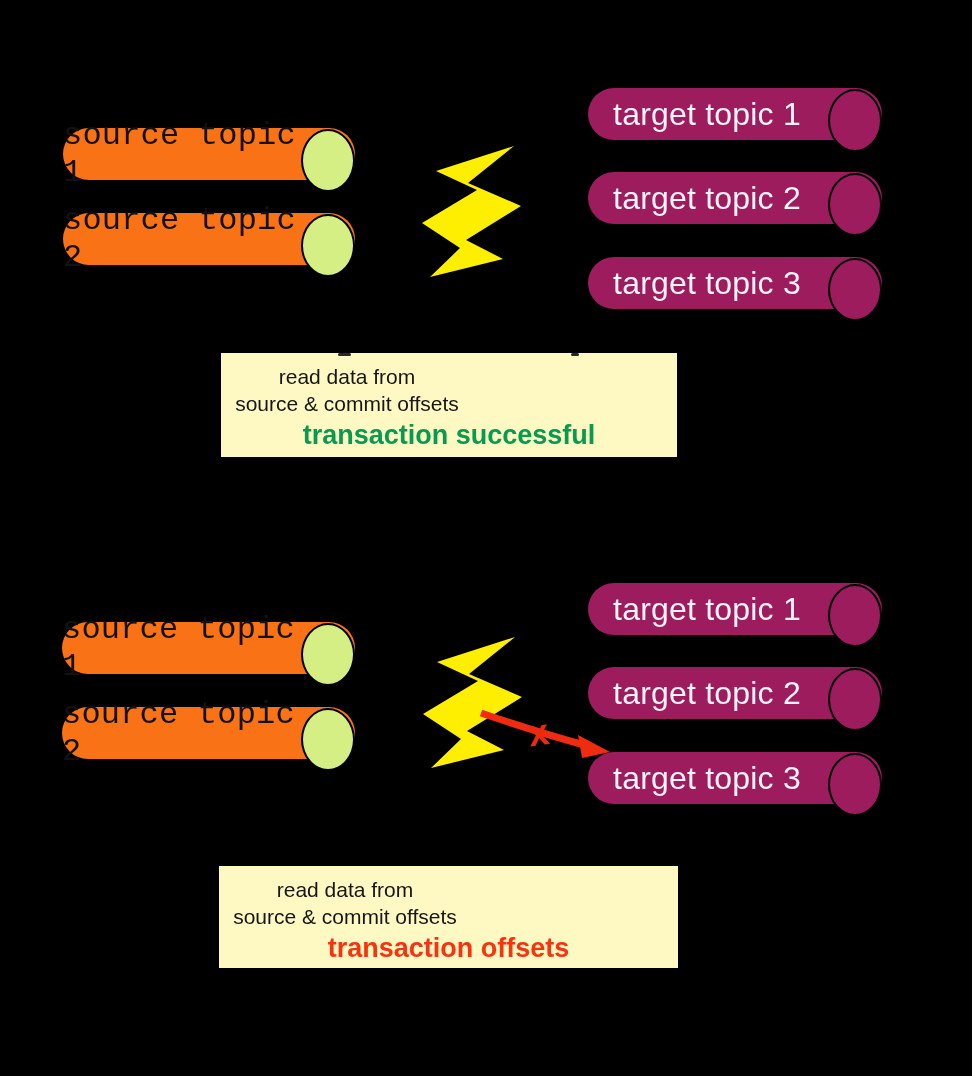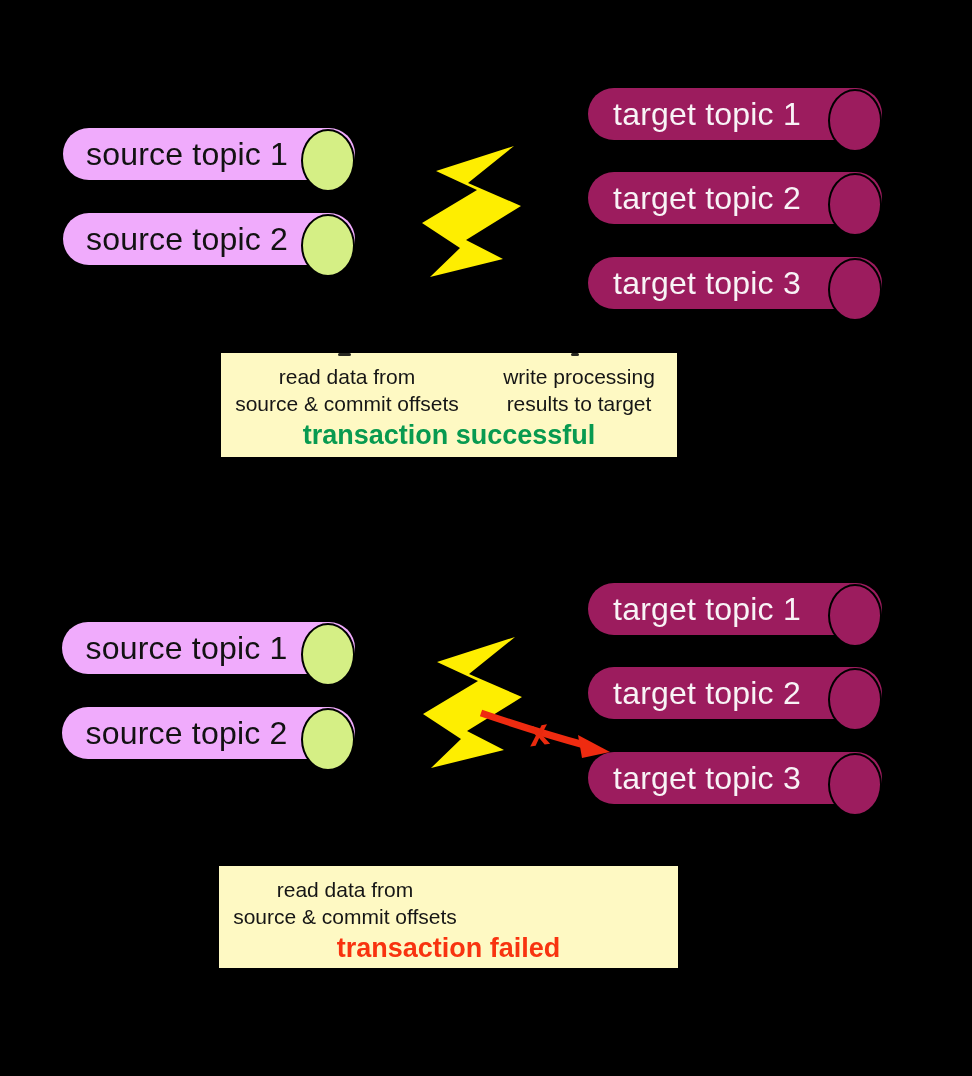--- a/index.html
+++ b/index.html
@@ -2,21 +2,21 @@
 <html><head>
 <meta charset="utf-8">
 <style>
   html,body{margin:0;padding:0;background:#000;}
   #stage{
     position:relative;width:972px;height:1076px;background:#000;overflow:hidden;
     font-family:"Liberation Sans",sans-serif;
   }
   
   .pill{position:absolute;height:52px;border-radius:33px;}
-  .pill.green{background:#f0abfc;}
+  .pill.green{background:#f97316;font-family:Liberation Mono, monospace;}
   .pill.maroon{background:#9c1c5e;}
   .pill-label{
     position:absolute;left:0;top:0;bottom:0;display:flex;align-items:center;justify-content:center;
     font-size:32px;letter-spacing:.2px;
   }
   .pill.green  .pill-label{right:44px;color:#121212;}
   .pill.maroon .pill-label{right:56px;color:#f8f3f6;}
   .cap{
     position:absolute;top:1px;right:0;width:54px;height:63px;border-radius:50%;
     border:2px solid #000;box-sizing:border-box;
@@ -65,22 +65,20 @@
     <span class="cap"></span>
   </div>
   <div class="pill maroon" style="left:588px;top:257px;width:294px;">
     <span class="pill-label">target topic 3</span>
     <span class="cap"></span>
   </div>
 
   <div class="note-box" style="left:221px;top:353px;width:456px;height:104px;">
     <div class="note left-note">read data from
 source &amp; commit offsets</div>
-    <div class="note right-note">write processing
-results to target</div>
     <div class="status success">transaction successful</div>
   </div>
   <div class="stray" style="left:338px;top:353px;width:13px;height:3px;"></div>
   <div class="stray" style="left:571px;top:353px;width:8px;height:3px;"></div>
 
   <div class="pill green" style="left:62px;top:622px;width:293px;">
     <span class="pill-label">source topic 1</span>
     <span class="cap"></span>
   </div>
   <div class="pill green" style="left:62px;top:707px;width:293px;">
@@ -97,21 +95,21 @@
     <span class="cap"></span>
   </div>
   <div class="pill maroon" style="left:588px;top:752px;width:294px;">
     <span class="pill-label">target topic 3</span>
     <span class="cap"></span>
   </div>
 
   <div class="note-box" style="left:219px;top:866px;width:459px;height:102px;">
     <div class="note left-note">read data from
 source &amp; commit offsets</div>
-    <div class="status failure">transaction failed</div>
+    <div class="status failure">transaction offsets</div>
   </div>
 
   <svg class="overlay" width="972" height="1076" viewBox="0 0 972 1076">
 
     <polygon points="514,146 468,183 521,206 466,240 503,259 430,277 460,248 422,223 477,190 436,171" fill="#feee00"></polygon>
 
     <polygon points="514,146 468,183 521,206 466,240 503,259 430,277 460,248 422,223 477,190 436,171" fill="#feee00" transform="translate(1,491)"></polygon>
 
     <g>
       <path d="M481,713 Q540,733 588,746" stroke="#ef2b10" stroke-width="7" fill="none"></path>

